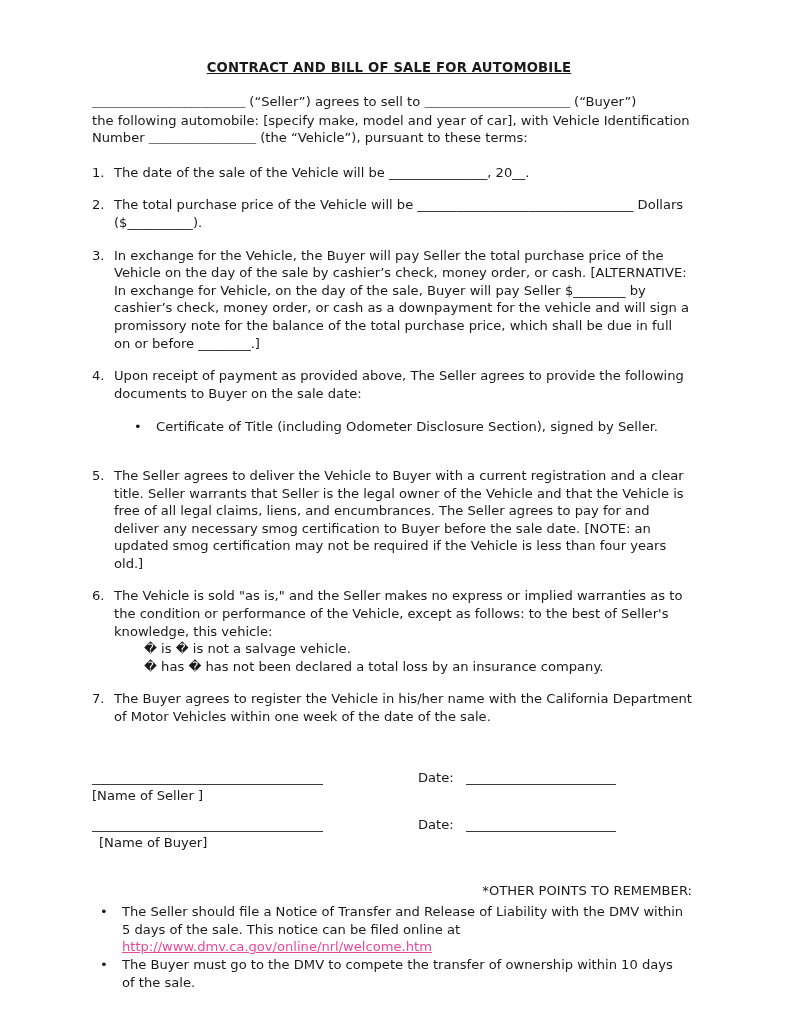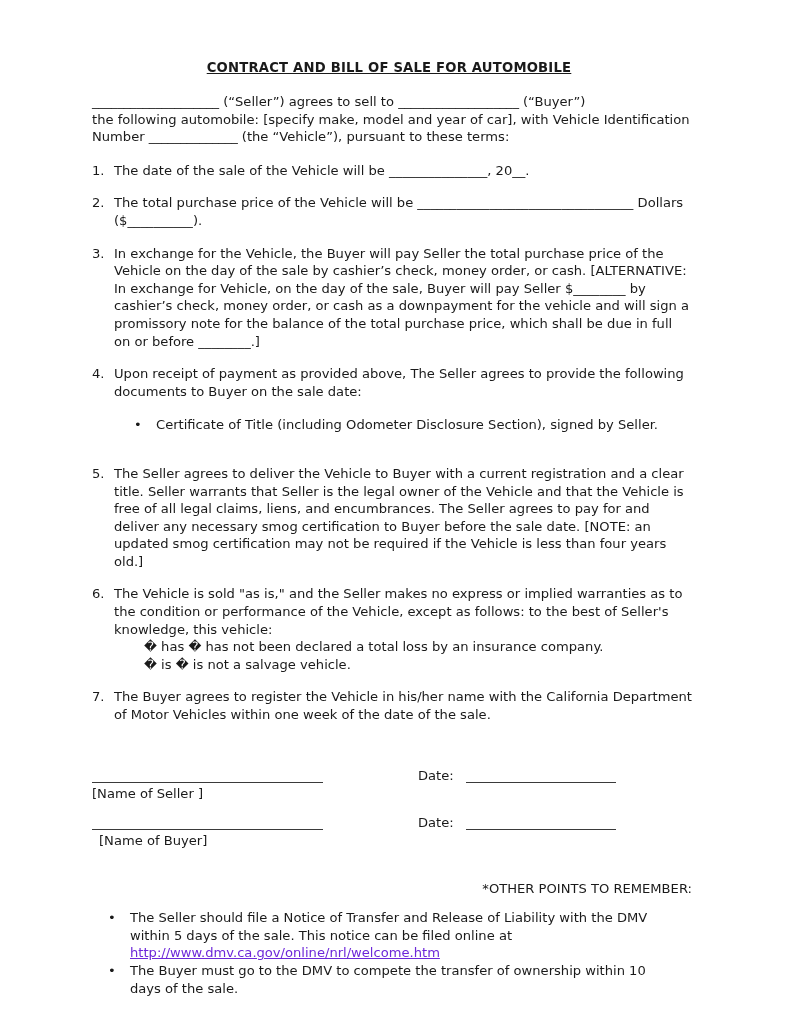--- a/index.html
+++ b/index.html
@@ -31,20 +31,21 @@
     padding-right: 6px;
     text-decoration: underline;
   }
   .intro {
     font-size: 13.1px;
     line-height: 17.6px;
     margin: 0 0 16px 0;
   }
   .blank {
     letter-spacing: -0.2px;
+    font-family: Liberation Mono, monospace;
   }
   .term {
     display: flex;
     font-size: 13.1px;
     line-height: 17.6px;
     margin-bottom: 15px;
   }
   .term-num {
     flex: 0 0 auto;
     width: 22px;
@@ -119,38 +120,38 @@
     border-bottom: 1.3px solid #3a3a3a;
   }
   .footer-head {
     font-size: 13.1px;
     line-height: 17.6px;
     margin: 22px 0 0 0;
     text-align: right;
   }
   ul.footer-list {
     list-style: none;
-    margin: 12px;
+    margin: 4px;
     padding: 0;
     font-size: 13.1px;
     line-height: 17.6px;
   }
   ul.footer-list > li {
     position: relative;
     padding-left: 26px;
     margin-bottom: 0;
   }
   ul.footer-list > li::before {
     content: "\2022";
     position: absolute;
     left: 4px;
     top: -0.5px;
   }
   a.dmv-link {
-    color: #6d28d9;
+    color: #ec4899;
     text-decoration: underline;
   }
 </style>
 </head>
 <body>
 
 <div class="page">
 
   <h1 class="doc-title">CONTRACT AND BILL OF SALE FOR AUTOMOBILE</h1>
 
@@ -195,29 +196,29 @@
     <span class="term-body">The Seller agrees to deliver the Vehicle to Buyer with a current registration and a clear title.  Seller warrants that Seller is the legal owner of the Vehicle and that the Vehicle is free of all legal claims, liens, and encumbrances. The Seller agrees to pay for and deliver any necessary smog certification to Buyer before the sale date.  [NOTE: an updated smog certification may not be required if the Vehicle is less than four years old.]</span>
   </div>
 
   <div class="term">
     <span class="term-num">6.</span>
     <div class="term-body">
       <span>The Vehicle is sold "as is," and the Seller makes no express or implied warranties as to the condition or performance of the Vehicle, except as follows: to the best of Seller's knowledge, this vehicle:</span>
       <ul class="check-list">
         <li>
           <span class="repl">�</span>
-          <span>has</span>
-          <span class="repl">�</span>
-          <span>has not been declared a total loss by an insurance company.</span>
+          <span>is</span>
+          <span class="repl">�</span>
+          <span>is not a salvage vehicle.</span>
         </li>
         <li>
           <span class="repl">�</span>
-          <span>is</span>
-          <span class="repl">�</span>
-          <span>is not a salvage vehicle.</span>
+          <span>has</span>
+          <span class="repl">�</span>
+          <span>has not been declared a total loss by an insurance company.</span>
         </li>
       </ul>
     </div>
   </div>
 
   <div class="term">
     <span class="term-num">7.</span>
     <span class="term-body">The Buyer agrees to register the Vehicle in his/her name with the California Department of Motor Vehicles within one week of the date of the sale.</span>
   </div>
 

